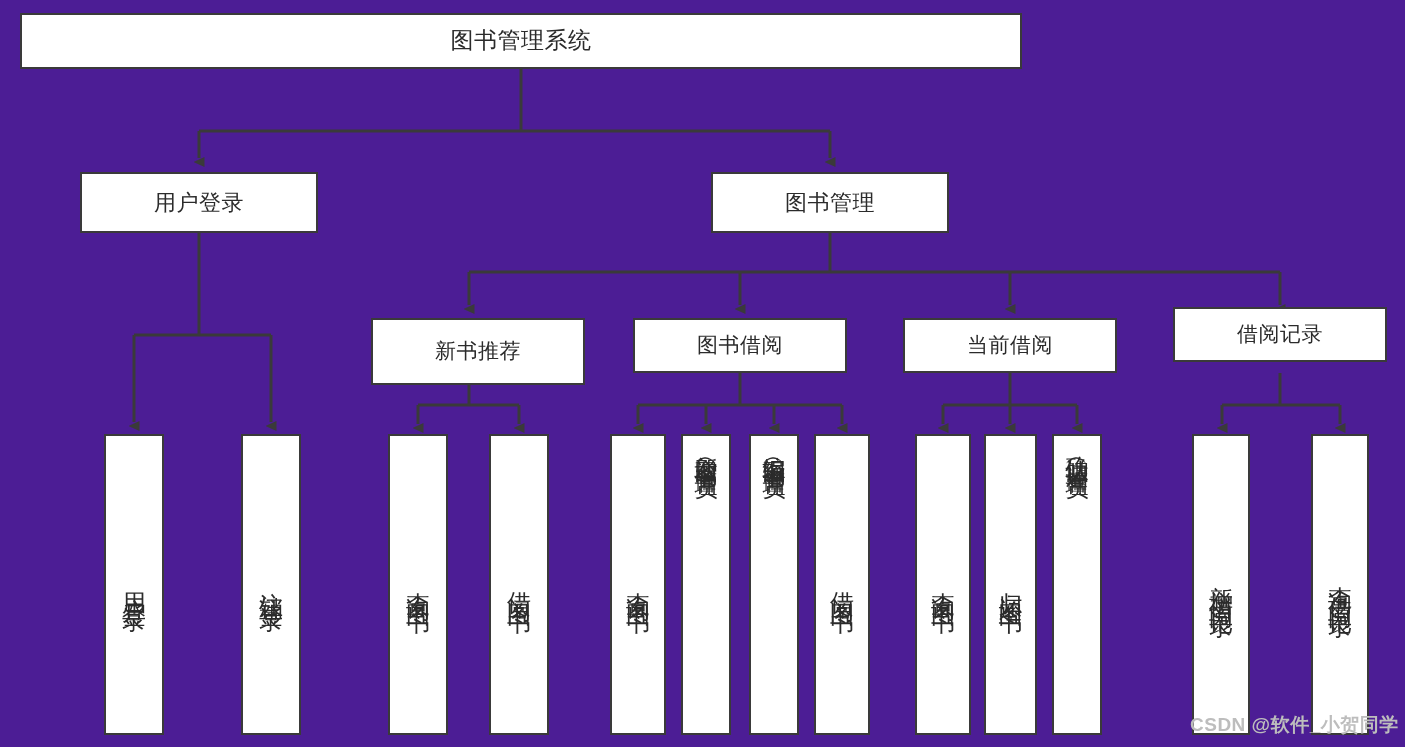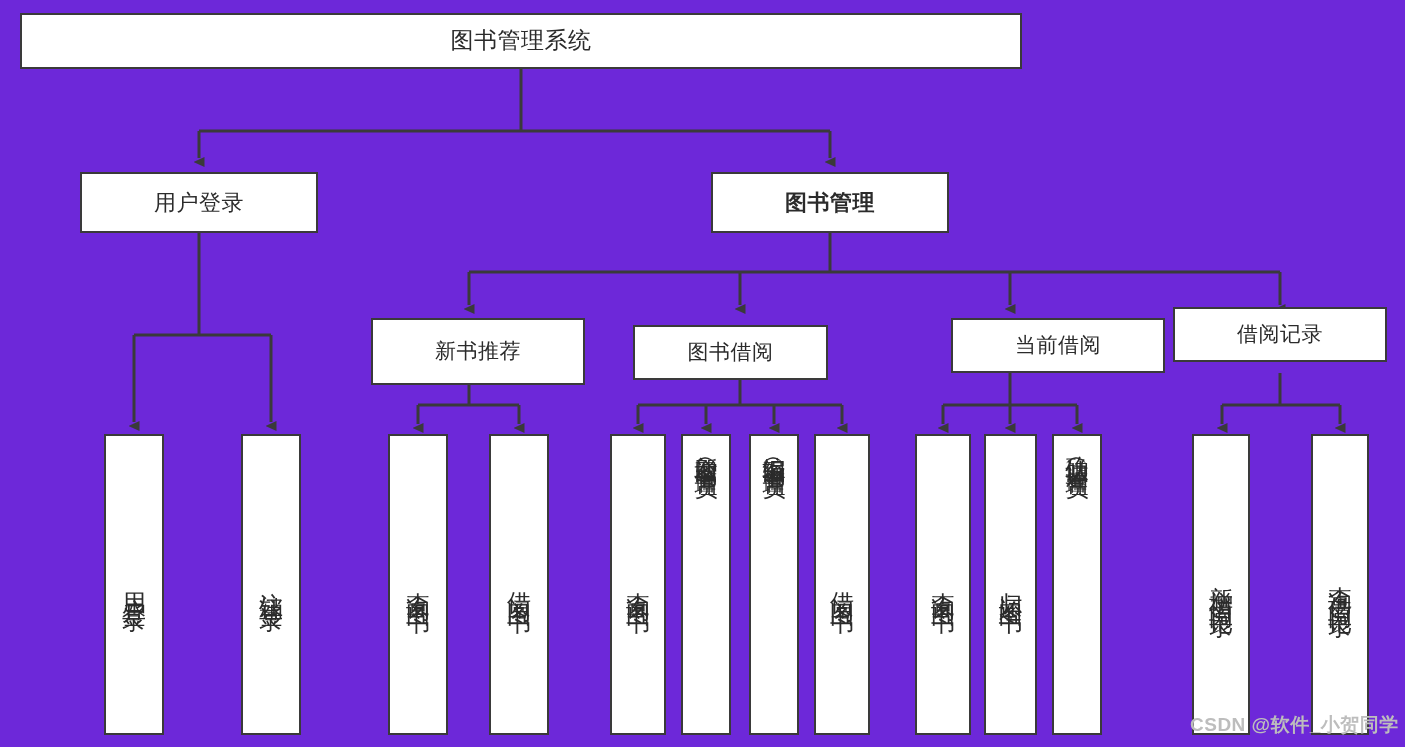--- a/index.html
+++ b/index.html
@@ -8,21 +8,21 @@
     padding: 0;
     background: #ffffff;
   }
   body {
     font-family: "Liberation Sans", "DejaVu Sans", sans-serif;
   }
   #canvas {
     position: relative;
     width: 1405px;
     height: 747px;
-    background: #6d28d9;
+    background: #4c1d95;
     overflow: hidden;
   }
   svg.connectors {
     position: absolute;
     left: 0;
     top: 0;
     width: 1405px;
     height: 747px;
     pointer-events: none;
   }
@@ -136,33 +136,33 @@
   </svg>
 
   <div class="node horiz root" style="left:20px; top:13px; width:1002px; height:56px;">
     <span class="node-label">图书管理系统</span>
   </div>
 
   <div class="node horiz lvl2" style="left:80px; top:172px; width:238px; height:61px;">
     <span class="node-label">用户登录</span>
   </div>
 
-  <div class="node horiz lvl2" style="left:711px; top:172px; width:238px; height:61px;font-weight:bold;">
+  <div class="node horiz lvl2" style="left:711px; top:172px; width:238px; height:61px;">
     <span class="node-label">图书管理</span>
   </div>
 
   <div class="node horiz lvl3" style="left:371px; top:318px; width:214px; height:67px;">
     <span class="node-label">新书推荐</span>
   </div>
 
-  <div class="node horiz lvl3" style="left:633px; top:318px; width:195px; height:55px;margin-top:7px;">
+  <div class="node horiz lvl3" style="left:633px; top:318px; width:214px; height:55px;">
     <span class="node-label">图书借阅</span>
   </div>
 
-  <div class="node horiz lvl3" style="left:951px; top:318px; width:214px; height:55px;">
+  <div class="node horiz lvl3" style="left:903px; top:318px; width:214px; height:55px;">
     <span class="node-label">当前借阅</span>
   </div>
 
   <div class="node horiz lvl3" style="left:1173px; top:307px; width:214px; height:55px;">
     <span class="node-label">借阅记录</span>
   </div>
 
   <div class="node leaf" style="left:104px; top:434px; width:60px; height:301px;">
     <span class="node-label">用户登录</span>
   </div>

